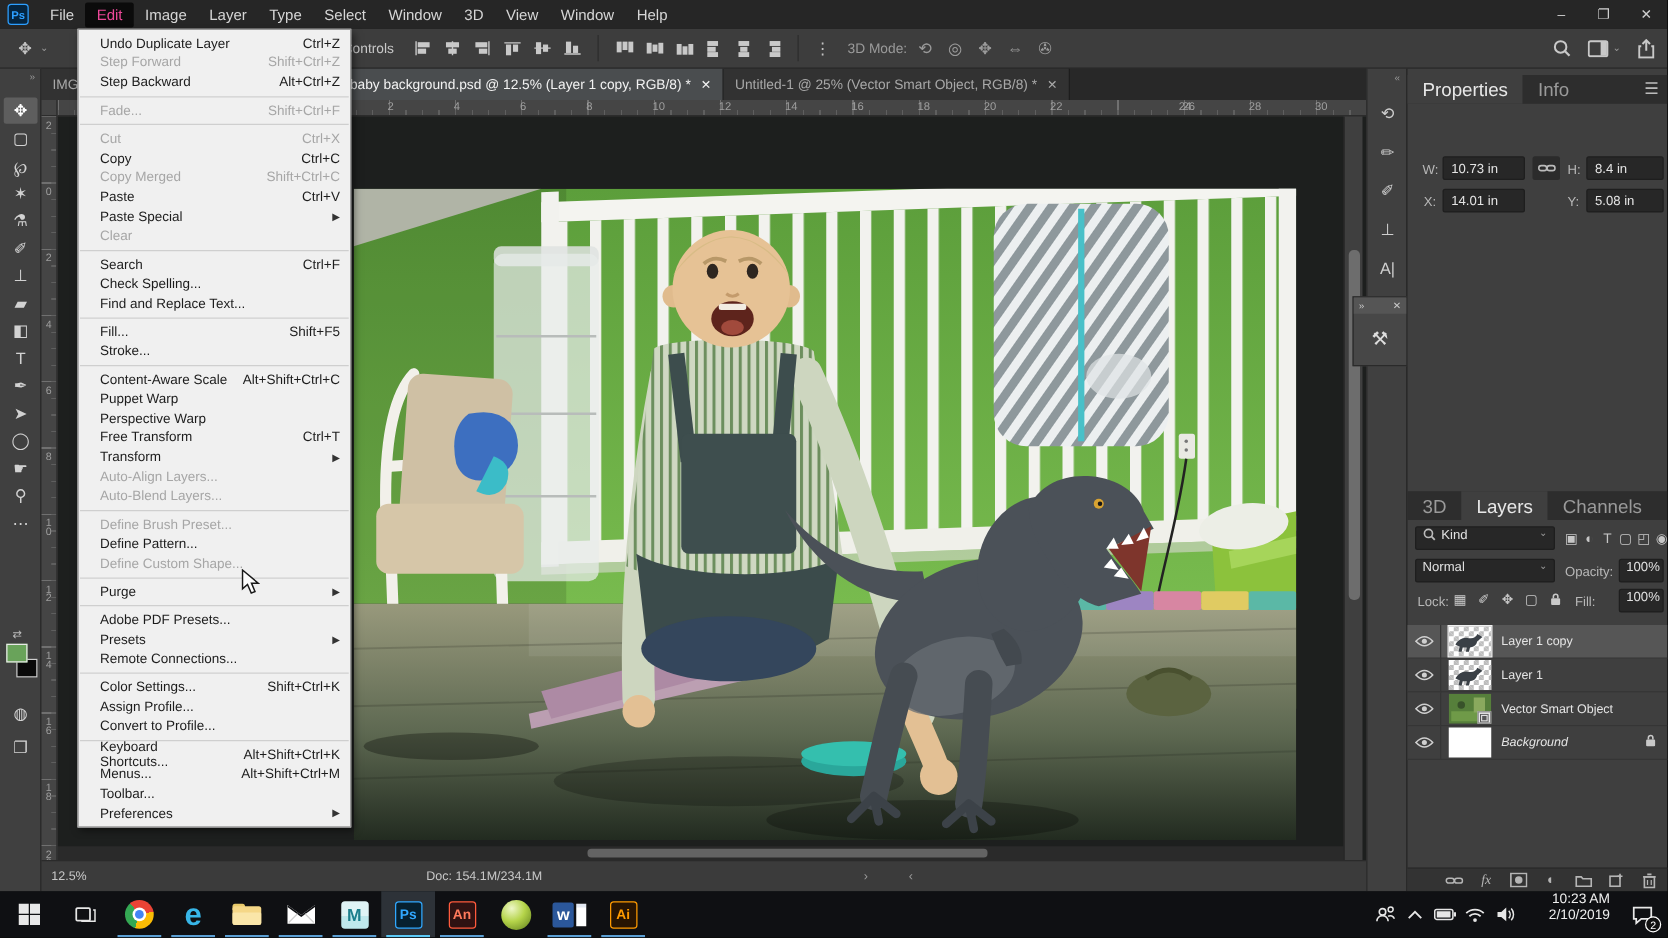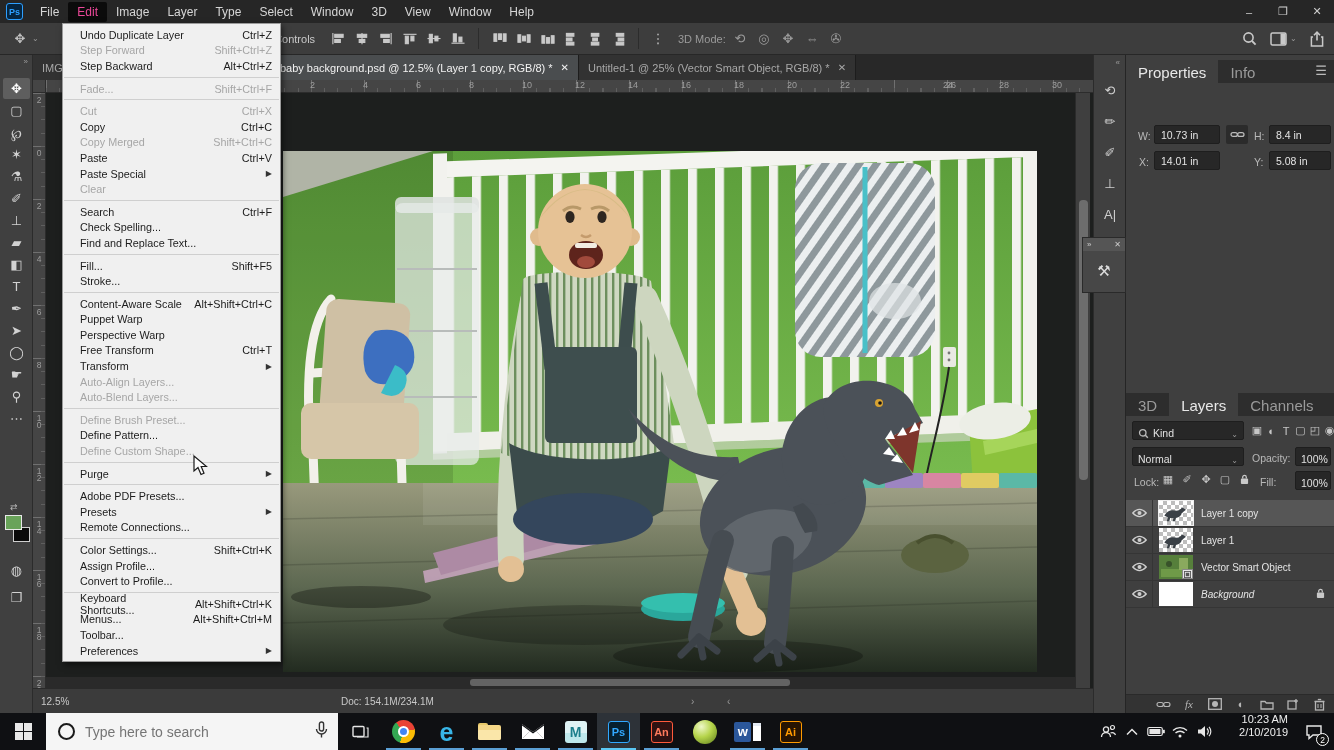--- a/index.html
+++ b/index.html
@@ -68,21 +68,21 @@
 #float-panel .fp-body{display:flex;align-items:center;justify-content:center;height:40px;color:#ddd;font-size:15px}
 #rightpanel{left:1125px;top:55px;width:209px;height:658px;background:#3f3f3f;border-left:1px solid #252525;z-index:5;color:#d8d8d8;font-size:11px}
 .ptabbar{position:absolute;left:0;width:209px;height:23px;background:#2d2d2d;display:flex;align-items:stretch}
 .ptab{padding:4px 12px;font-size:15px;color:#9a9a9a}
 .ptab.active{background:#3f3f3f;color:#e8e8e8}
 .pmenu{margin-left:auto;padding:3px 8px;color:#bbb;font-size:13px}
 .field-label{position:absolute;font-size:10.5px;color:#b8b8b8}
 .field-box{position:absolute;height:19px;background:#272727;border:1px solid #1e1e1e;border-radius:2px;color:#e4e4e4;
   font-size:10.5px;display:flex;align-items:center;padding-left:6px}
 .dd-box{position:absolute;height:19px;background:#272727;border:1px solid #1e1e1e;border-radius:2px;color:#e0e0e0;
-  font-size:10.5px;display:flex;align-items:flex-end;padding:0 5px}
+  font-size:10.5px;display:flex;align-items:flex-start;padding:0 5px}
 .dd-box .car{margin-left:auto;font-size:8px;color:#999;padding-left:5px}
 .mini-ico{position:absolute;width:16px;height:17px;display:flex;align-items:center;justify-content:center;color:#c6c6c6;font-size:11px}
 
 .layer-row{position:absolute;left:0;width:209px;height:27px;display:flex;align-items:center;border-bottom:1px solid #353535;background:#3f3f3f}
 .layer-row.selected{background:#565656}
 .eye-cell{width:27px;display:flex;align-items:center;justify-content:center;border-right:1px solid #353535;height:27px}
 .thumb{width:34px;height:24px;margin:0 8px 0 6px;position:relative;background:#fff;
   background-image:linear-gradient(45deg,#bdbdbd 25%,transparent 25%,transparent 75%,#bdbdbd 75%),linear-gradient(45deg,#bdbdbd 25%,transparent 25%,transparent 75%,#bdbdbd 75%);
   background-size:8px 8px;background-position:0 0,4px 4px}
 .thumb.white{background:#fff;background-image:none}
@@ -841,31 +841,20 @@
 
   <div id="taskbar" class="abs">
     <div id="start-btn">
         <span class="winlogo">
           <i></i>
           <i></i>
           <i></i>
           <i></i>
         </span>
       </div>
-    <div id="search-box">
-      <div id="cortana-ring"></div>
-      <input placeholder="Type here to search" style="">
-      <span style="position:absolute;right:10px">
-        <svg width="13" height="18" viewBox="0 0 13 18">
-            <rect x="4.4" y="1" width="4.2" height="9" rx="2.1" fill="none" stroke="#333" stroke-width="1.4"></rect>
-            <path d="M1.5 8 a5 5 0 0 0 10 0" fill="none" stroke="#333" stroke-width="1.4"></path>
-            <line x1="6.5" y1="13" x2="6.5" y2="16.5" stroke="#333" stroke-width="1.4"></line>
-          </svg>
-      </span>
-    </div>
     <div id="taskview">
       <svg width="17" height="15" viewBox="0 0 17 15">
           <rect x="1" y="2.5" width="11" height="10" rx="1" fill="none" stroke="#e6e6e6" stroke-width="1.4"></rect>
           <path d="M14.5 4 L16 4 L16 13 L5 13" fill="none" stroke="#e6e6e6" stroke-width="1.2"></path>
         </svg>
     </div>
     <div id="taskbar-apps" style="display:flex">
         <div class="app-tile">
           <div style="width:23px;height:23px;border-radius:50%;background:conic-gradient(from -40deg,#ea4335 0 33%,#fbbc05 33% 66%,#34a853 66% 100%);display:flex;align-items:center;justify-content:center">
             <div style="width:11px;height:11px;border-radius:50%;background:#fff;display:flex;align-items:center;justify-content:center">

